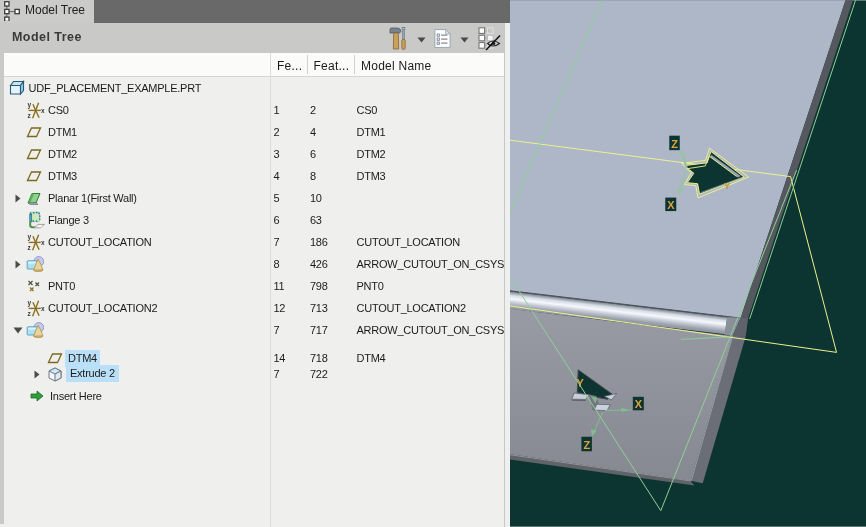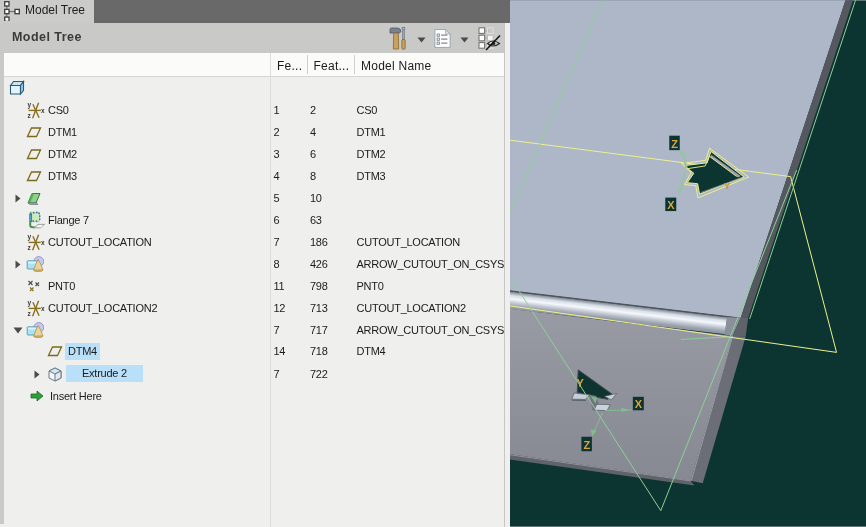--- a/index.html
+++ b/index.html
@@ -86,20 +86,21 @@
   <div class="abs" id="rightedge"></div>
   <div class="abs" id="splitter"></div>
   <div id="rows">
 
   <div class="abs row" style="top:76.5px">
     <svg class="icon" style="left:9px" width="16" height="16" viewBox="0 0 16 16">
       <polygon points="1.5,5.5 4.5,1.5 14.5,1.5 11.5,5.5" fill="#c4e6f6" stroke="#2a5a74" stroke-width="1.1"></polygon>
       <polygon points="1.5,5.5 11.5,5.5 11.5,14 1.5,14" fill="#e4f4fc" stroke="#2a5a74" stroke-width="1.1"></polygon>
       <polygon points="11.5,5.5 14.5,1.5 14.5,10.5 11.5,14" fill="#8fcceb" stroke="#2a5a74" stroke-width="1.1"></polygon>
     </svg>
+    <span class="rt" style="left:28.5px">UDF_PLACEMENT_EXAMPLE.PRT</span>
   </div>
 
   <div class="abs row" style="top:98.5px">
     <svg class="icon csysi" style="left:25px;top:2px" width="20" height="18" viewBox="0 0 20 18">
       <g stroke="#8a6f1f" stroke-width="1.4" fill="none">
         <line x1="13.6" y1="1.8" x2="7.6" y2="17.2"></line>
         <line x1="7.9" y1="3.2" x2="14.1" y2="16.8"></line>
         <line x1="3.6" y1="9.4" x2="15.8" y2="9.4"></line>
       </g>
       <g font-size="6.5" font-weight="bold" fill="#3a3a3a" font-family="Liberation Sans">
@@ -146,20 +147,21 @@
 
   <div class="abs row" style="top:186.5px">
     <svg class="exp" style="left:15px;top:7px" width="6" height="9" viewBox="0 0 6 9">
           <polygon points="0.5,0.5 5.5,4.5 0.5,8.5" fill="#4c4c4c"></polygon>
         </svg>
     <svg class="icon" style="left:26px" width="16" height="16" viewBox="0 0 16 16">
       <polygon points="2,13 6,3.5 14,3.5 10,13" fill="#8fd08f" stroke="#2e7d32" stroke-width="1"></polygon>
       <polygon points="2,13 6,3.5 8.2,3.5 4.2,13" fill="#57b257"></polygon>
       <path d="M2,13 l2,1.4 8,0 -1.6,-1.4 z" fill="#bcc4cc" stroke="#5d6770" stroke-width="0.7"></path>
     </svg>
+    <span class="rt" style="left:48px">Planar 1(First Wall)</span>
     <span class="rt c1">5</span>
         <span class="rt c2">10</span>
   </div>
 
   <div class="abs row" style="top:208.5px">
     <svg class="icon" style="left:27px;top:2.5px" width="18" height="18" viewBox="0 0 18 18">
       <rect x="2.5" y="1.2" width="10" height="9.6" rx="1" fill="#cfe9ba" stroke="#8fbf86" stroke-width="0.7"></rect>
       <g fill="#2a7ab5">
         <rect x="3" y="1.6" width="1.5" height="1.5"></rect>
             <rect x="6" y="1.1" width="1.5" height="1.5"></rect>
@@ -168,21 +170,21 @@
         <rect x="12" y="4.4" width="1.5" height="1.5"></rect>
             <rect x="12" y="7.4" width="1.5" height="1.5"></rect>
         <rect x="5.5" y="9.2" width="1.5" height="1.5"></rect>
             <rect x="8.8" y="9.4" width="1.5" height="1.5"></rect>
       </g>
       <rect x="2.9" y="3.6" width="1.8" height="6.8" fill="#63b8dd" stroke="#1c5f8f" stroke-width="0.7"></rect>
       <path d="M3.2,10.5 L3.2,14.2 Q3.2,16.2 5.6,16.2 L7.8,16.2" fill="none" stroke="#4e8f4e" stroke-width="2"></path>
       <polygon points="7.2,16.8 11,13.4 17.5,13.4 13.5,16.8" fill="#ececec" stroke="#8f8f8f" stroke-width="0.8"></polygon>
       <polygon points="11.8,14.6 15.9,14.6 13.9,16 10.5,16" fill="#fcfcfc"></polygon>
     </svg>
-    <span class="rt" style="left:48px">Flange 7</span>
+    <span class="rt" style="left:48px">Flange 3</span>
     <span class="rt c1">6</span>
         <span class="rt c2">63</span>
   </div>
 
   <div class="abs row" style="top:230.5px">
     <svg class="icon csysi" style="left:25px;top:2px" width="20" height="18" viewBox="0 0 20 18">
       <g stroke="#8a6f1f" stroke-width="1.4" fill="none">
         <line x1="13.6" y1="1.8" x2="7.6" y2="17.2"></line>
         <line x1="7.9" y1="3.2" x2="14.1" y2="16.8"></line>
         <line x1="3.6" y1="9.4" x2="15.8" y2="9.4"></line>
@@ -262,40 +264,40 @@
       <rect x="1.2" y="4.8" width="9.8" height="8.2" rx="0.8" fill="#ade2f4" stroke="#4a9cba" stroke-width="0.9"></rect>
       <path d="M2,6.6 L10.2,6.6" stroke="#def4fb" stroke-width="1.8"></path>
       <ellipse cx="12.3" cy="14" rx="4.7" ry="1.5" fill="#d8bc74" stroke="#a8863c" stroke-width="0.7"></ellipse>
       <path d="M12.1,3.2 Q14.8,7.5 17,13.9 L7.6,14.2 Q9.8,7.5 12.1,3.2 Z" fill="#e8d49c" stroke="#b0904a" stroke-width="0.8"></path>
     </svg>
     <span class="rt c1">7</span>
         <span class="rt c2">717</span>
         <span class="rt c3">ARROW_CUTOUT_ON_CSYS</span>
   </div>
 
-  <div class="abs row" style="top:340px">
+  <div class="abs row" style="top:347px">
     <svg class="icon plni" style="left:47px" width="16" height="16" viewBox="0 0 16 16">
       <polygon points="1.5,12.5 5.5,4 14.5,4 10.5,12.5" fill="none" stroke="#7a6a1e" stroke-width="1.3"></polygon>
     </svg>
     <span class="rt hl" style="left:64.5px;padding:0 3.5px">DTM4</span>
     <span class="rt c1">14</span>
         <span class="rt c2">718</span>
         <span class="rt c3">DTM4</span>
   </div>
 
   <div class="abs row" style="top:362.5px">
     <svg class="exp" style="left:34px;top:7px" width="6" height="9" viewBox="0 0 6 9">
           <polygon points="0.5,0.5 5.5,4.5 0.5,8.5" fill="#4c4c4c"></polygon>
         </svg>
     <svg class="icon" style="left:47px" width="16" height="16" viewBox="0 0 16 16">
       <polygon points="2,5 8,2 14,5 14,12 8,15 2,12" fill="#f5f5f5" stroke="#6b7b88" stroke-width="1"></polygon>
       <polygon points="2,5 8,2 14,5 8,8" fill="#cfe9f7" stroke="#6b7b88" stroke-width="1"></polygon>
       <polygon points="8,8 14,5 14,12 8,15" fill="#e2e9ee" stroke="#6b7b88" stroke-width="1"></polygon>
     </svg>
-    <span class="rt hl" style="left:66px;padding:0 16px">Extrude 2</span>
+    <span class="rt hl" style="left:66px;padding:0 4px">Extrude 2</span>
     <span class="rt c1">7</span>
         <span class="rt c2">722</span>
   </div>
 
   <div class="abs row" style="top:384.5px">
     <svg class="icon" style="left:30px;top:4px" width="14" height="14" viewBox="0 0 14 14">
       <polygon points="1,5 7,5 7,2 13,7 7,12 7,9 1,9" fill="#2e9e3a" stroke="#1c6a24" stroke-width="0.8"></polygon>
     </svg>
     <span class="rt" style="left:50px">Insert Here</span>
   </div>

